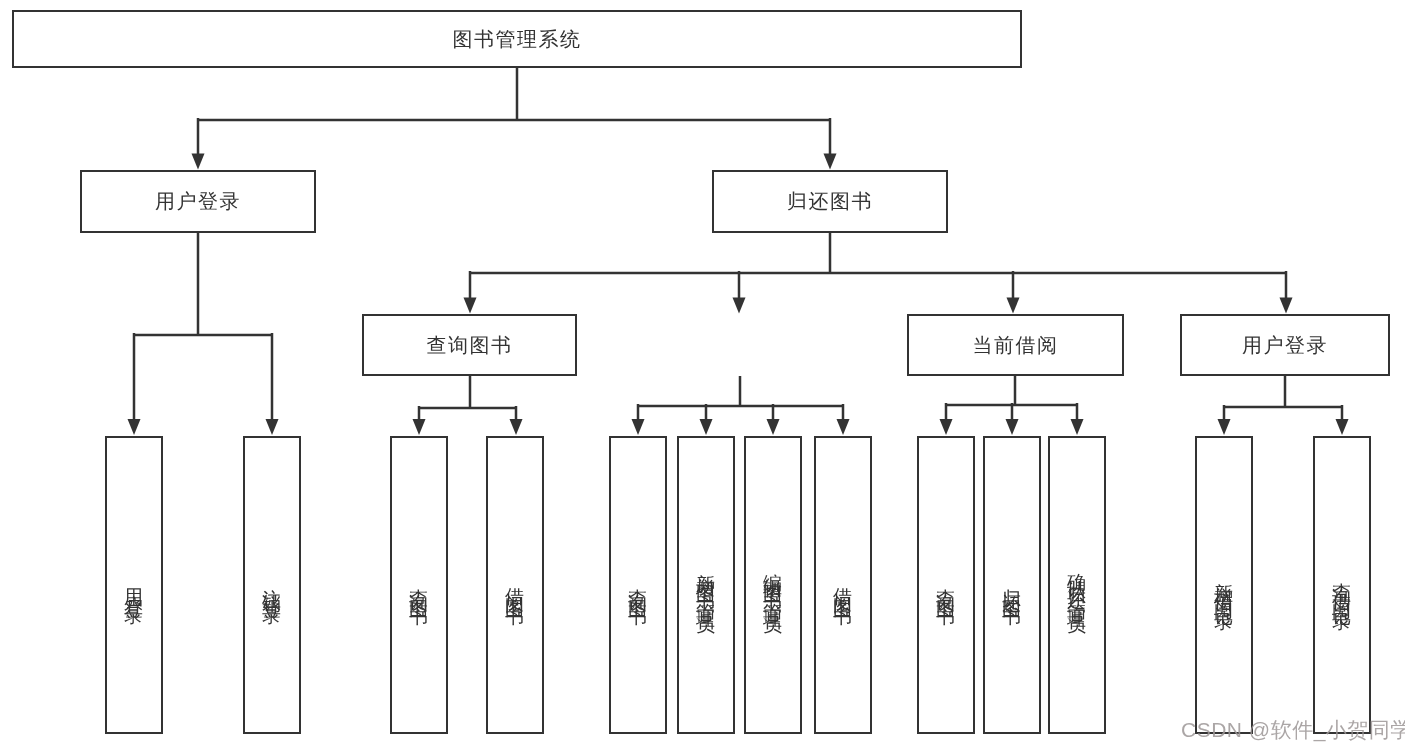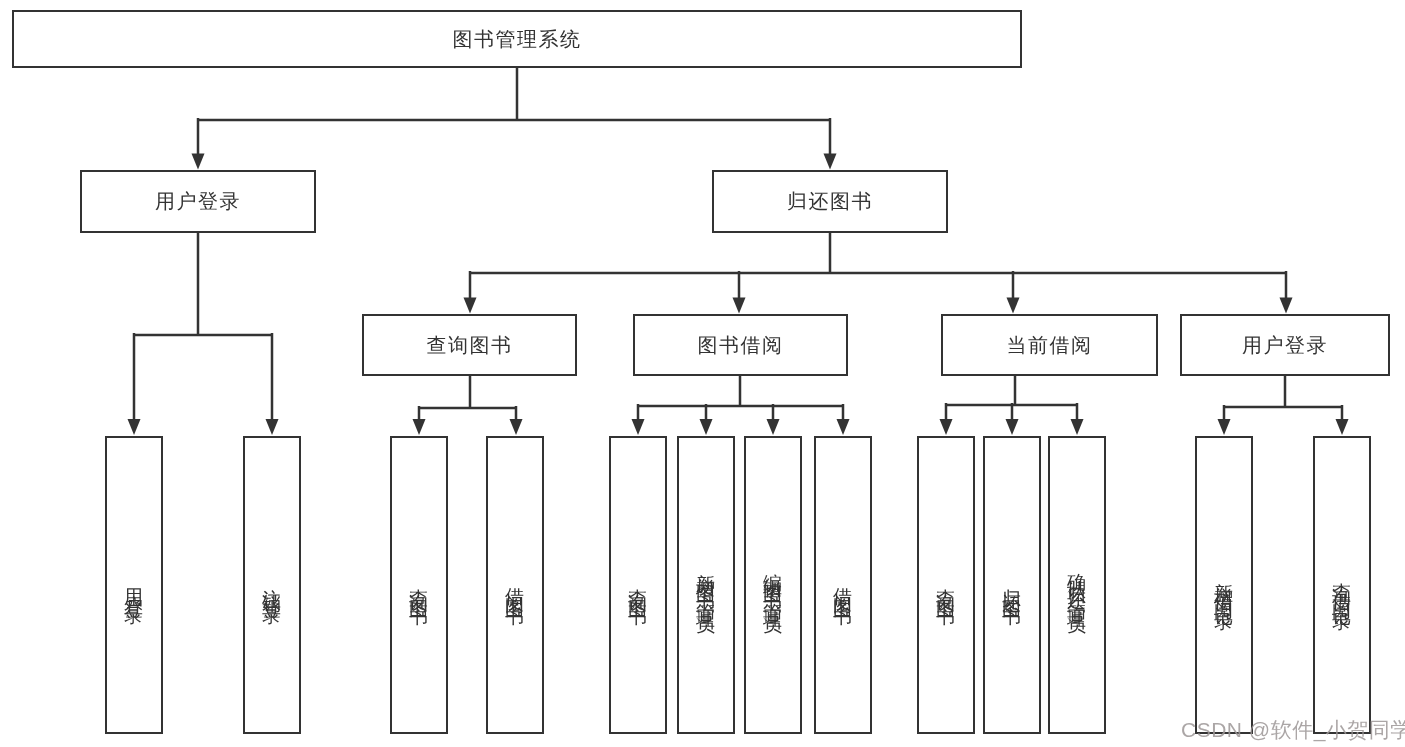--- a/index.html
+++ b/index.html
@@ -115,24 +115,21 @@
   <div class="box hbox" style="left:80px; top:170px; width:236px; height:63px;">
     <span>用户登录</span>
   </div>
   <div class="box hbox" style="left:712px; top:170px; width:236px; height:63px;">
     <span>归还图书</span>
   </div>
 
   <div class="box hbox" style="left:362px; top:314px; width:215px; height:62px;">
     <span>查询图书</span>
   </div>
-  <div class="box hbox" style="left:633px; top:314px; width:215px; height:62px;">
-    <span>图书借阅</span>
-  </div>
-  <div class="box hbox" style="left:907px; top:314px; width:217px; height:62px;margin-left:34px;">
+  <div class="box hbox" style="left:907px; top:314px; width:217px; height:62px;">
     <span>当前借阅</span>
   </div>
   <div class="box hbox" style="left:1180px; top:314px; width:210px; height:62px;">
     <span>用户登录</span>
   </div>
 
   <div class="box vbox" style="left:105px; top:436px; width:58px; height:298px;">
     <span>用户登录</span>
   </div>
   <div class="box vbox" style="left:243px; top:436px; width:58px; height:298px;">

